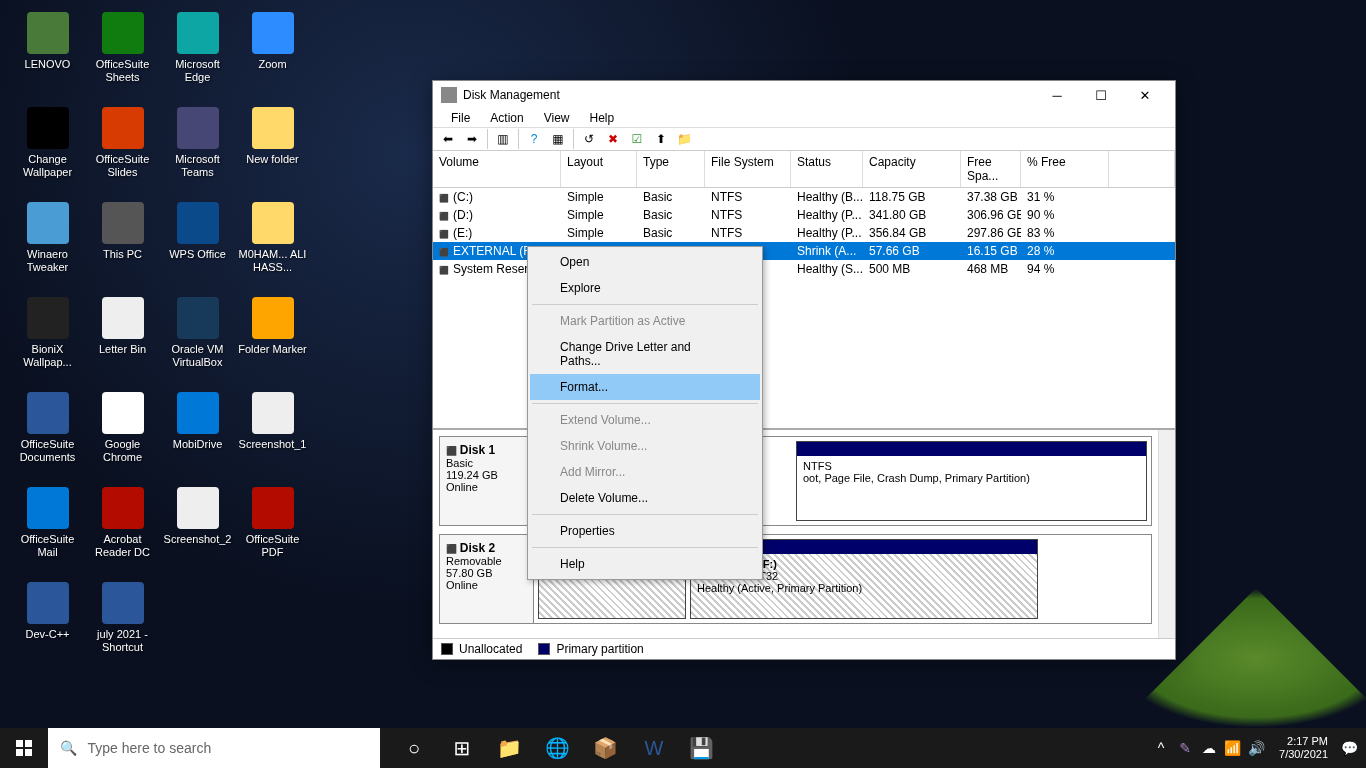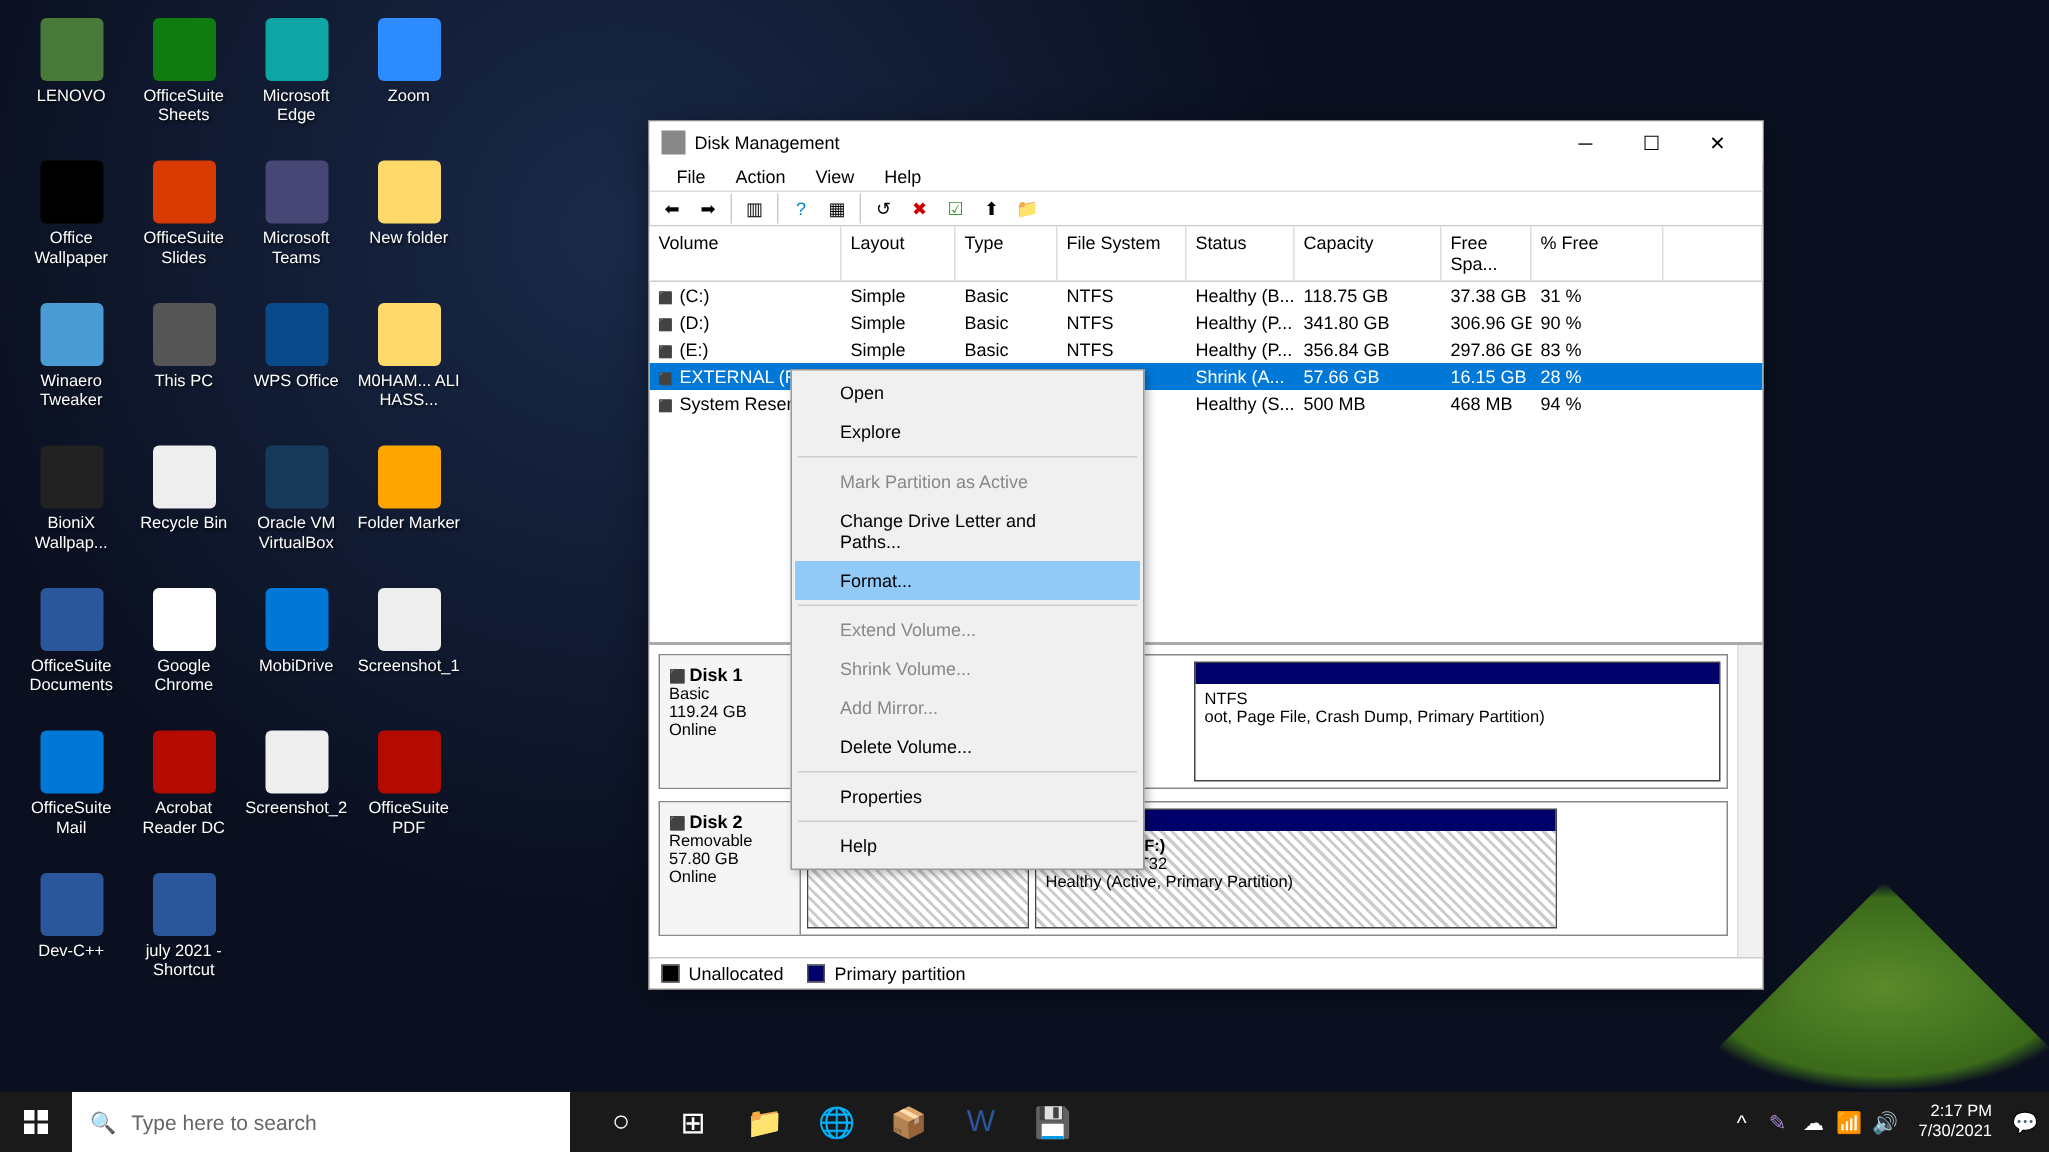--- a/index.html
+++ b/index.html
@@ -75,21 +75,21 @@
     <div class="d-icon">
       <div class="ibox" style="background:#0ea5a5"></div>
       <div class="lbl">Microsoft Edge</div>
     </div>
     <div class="d-icon">
       <div class="ibox" style="background:#2d8cff"></div>
       <div class="lbl">Zoom</div>
     </div>
     <div class="d-icon">
       <div class="ibox" style="background:#000"></div>
-      <div class="lbl">Office Wallpaper</div>
+      <div class="lbl">Change Wallpaper</div>
     </div>
     <div class="d-icon">
       <div class="ibox" style="background:#d83b01"></div>
       <div class="lbl">OfficeSuite Slides</div>
     </div>
     <div class="d-icon">
       <div class="ibox" style="background:#464775"></div>
       <div class="lbl">Microsoft Teams</div>
     </div>
     <div class="d-icon">
@@ -111,21 +111,21 @@
     <div class="d-icon">
       <div class="ibox" style="background:#ffd96a"></div>
       <div class="lbl">M0HAM... ALI HASS...</div>
     </div>
     <div class="d-icon">
       <div class="ibox" style="background:#222"></div>
       <div class="lbl">BioniX Wallpap...</div>
     </div>
     <div class="d-icon">
       <div class="ibox" style="background:#eee"></div>
-      <div class="lbl">Recycle Bin</div>
+      <div class="lbl">Letter Bin</div>
     </div>
     <div class="d-icon">
       <div class="ibox" style="background:#183a5a"></div>
       <div class="lbl">Oracle VM VirtualBox</div>
     </div>
     <div class="d-icon">
       <div class="ibox" style="background:#ffa500"></div>
       <div class="lbl">Folder Marker</div>
     </div>
     <div class="d-icon">

